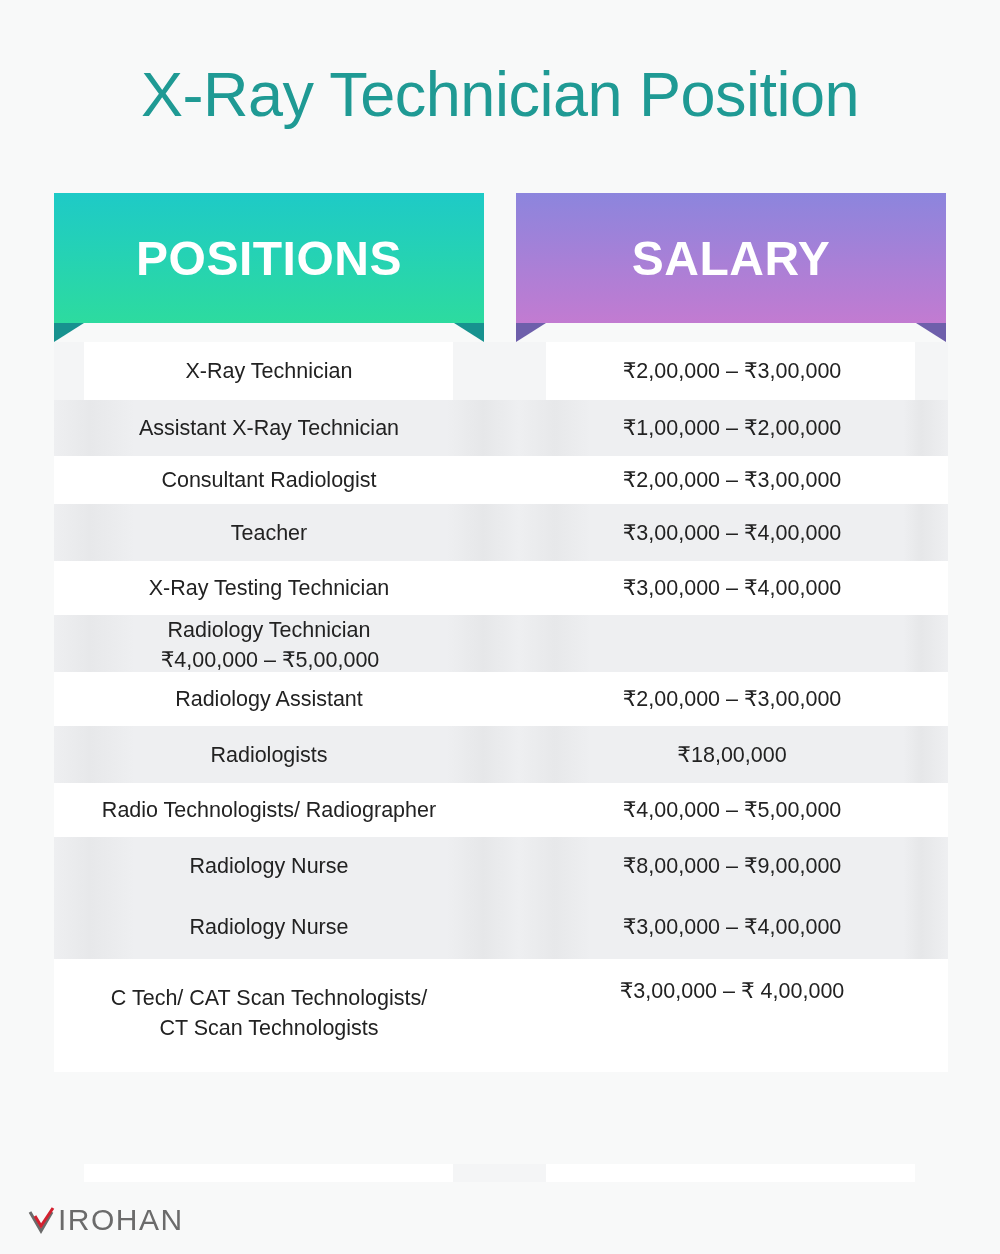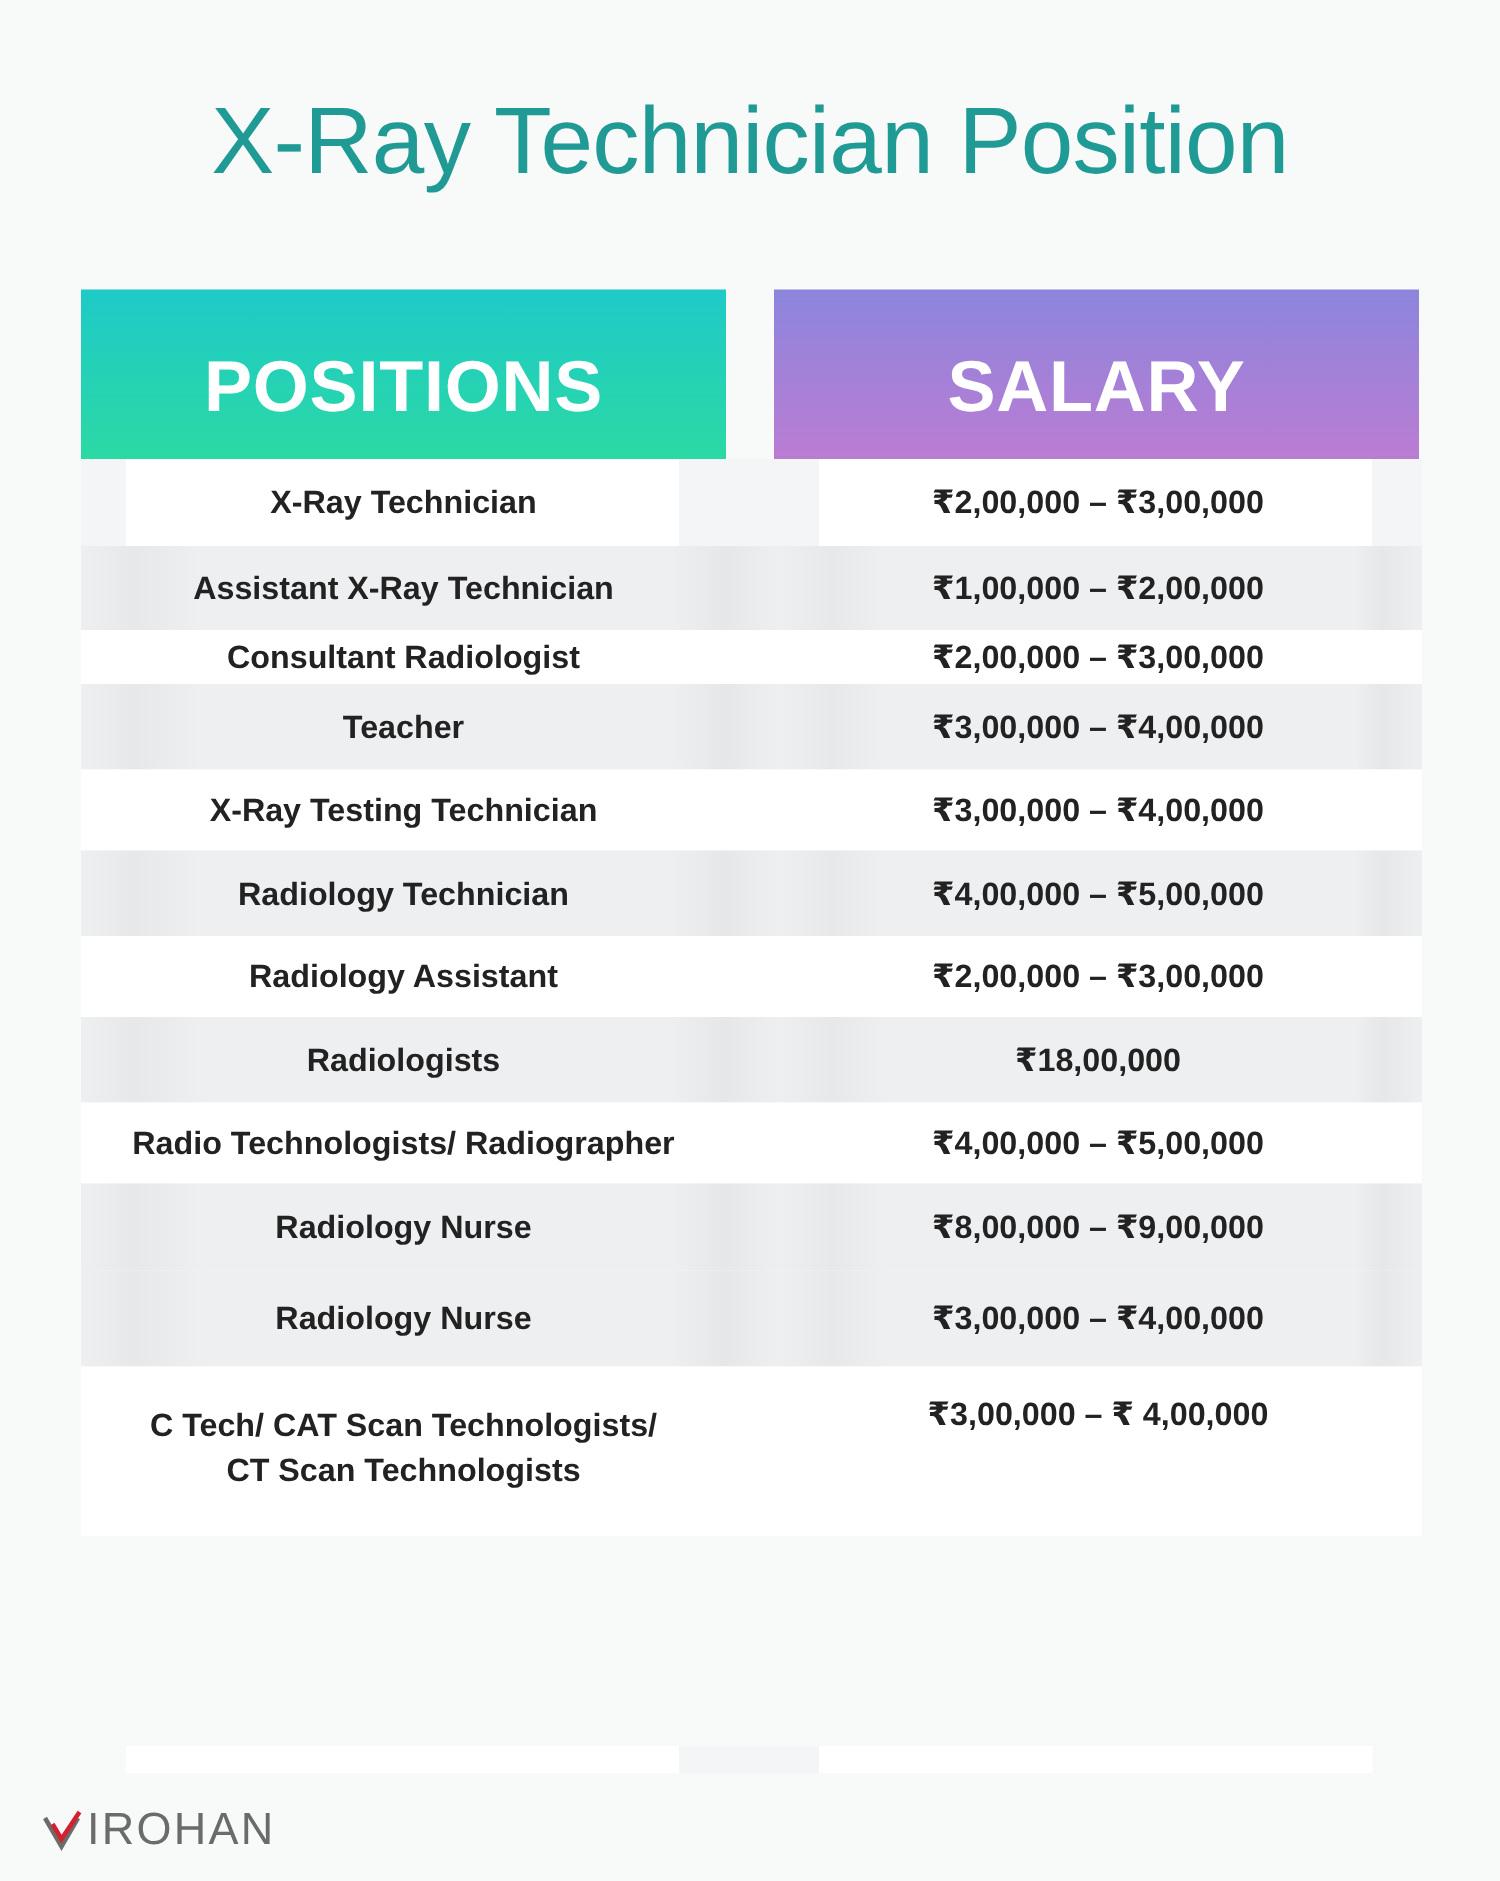--- a/index.html
+++ b/index.html
@@ -19,21 +19,21 @@
   }
   .banner.pos { left: 54px; width: 430px; background: linear-gradient(#1ecac7, #2ddb9f); }
   .banner.sal { left: 516px; width: 430px; background: linear-gradient(#8c85dd, #c27bd1); }
   .fold { position: absolute; top: 323px; width: 0; height: 0; }
   .fold.l { border-top: 19px solid; border-left: 30px solid transparent; }
   .fold.l { border-left: none; border-right: 30px solid transparent; }
   .fold.r { border-top: 19px solid; border-left: 30px solid transparent; }
   .fold.teal { border-top-color: #17928f; }
   .fold.purple { border-top-color: #6e5fab; }
   .table-area {
-    position: absolute; left: 54px; top: 306px; width: 894px; font-weight: bold;
+    position: absolute; left: 54px; top: 342px; width: 894px;
   }
   .row {
     position: relative; display: flex; width: 894px;
     font-size: 21.5px; color: #222;
   }
   .row.gray { background: linear-gradient(90deg, #eeeff1 0%, #e7e8ea 4%, #eeeff1 9%, #eeeff1 44%, #e6e7e9 48%, #eeeff1 52%, #e7e8ea 56%, #eeeff1 60%, #eeeff1 95%, #e6e7e9 97%, #eeeff1 100%); }
   .row.white { background: #ffffff; }
   .row.first { background: linear-gradient(90deg, #f4f5f6 0 30px, #ffffff 30px 399px, #f4f5f6 399px 492px, #ffffff 492px 861px, #f4f5f6 861px 894px); }
   .cell { display: flex; align-items: center; justify-content: center; text-align: center; line-height: 30px; }
   .cell.pos { width: 430px; }
@@ -70,36 +70,36 @@
   <div class="row first" style="height:58px;">
     <div class="cell pos">X-Ray Technician</div>
     <div class="cell sal"></div>
     <div class="cell salary">₹2,00,000 – ₹3,00,000</div>
   </div>
   <div class="row gray" style="height:56px;">
     <div class="cell pos">Assistant X-Ray Technician</div>
     <div class="cell sal"></div>
     <div class="cell salary">₹1,00,000 – ₹2,00,000</div>
   </div>
-  <div class="row white" style="height:36px;">
+  <div class="row white" style="height:48px;">
     <div class="cell pos">Consultant Radiologist</div>
     <div class="cell sal"></div>
     <div class="cell salary">₹2,00,000 – ₹3,00,000</div>
   </div>
   <div class="row gray" style="height:57px;">
     <div class="cell pos">Teacher</div>
     <div class="cell sal"></div>
     <div class="cell salary">₹3,00,000 – ₹4,00,000</div>
   </div>
   <div class="row white" style="height:54px;">
     <div class="cell pos">X-Ray Testing Technician</div>
     <div class="cell sal"></div>
     <div class="cell salary">₹3,00,000 – ₹4,00,000</div>
   </div>
-  <div class="row gray" style="height:57px;">
+  <div class="row gray" style="height:57px;flex-direction:column;">
     <div class="cell pos">Radiology Technician</div>
     <div class="cell sal"></div>
     <div class="cell salary">₹4,00,000 – ₹5,00,000</div>
   </div>
   <div class="row white" style="height:54px;">
     <div class="cell pos">Radiology Assistant</div>
     <div class="cell sal"></div>
     <div class="cell salary">₹2,00,000 – ₹3,00,000</div>
   </div>
   <div class="row gray" style="height:57px;">

